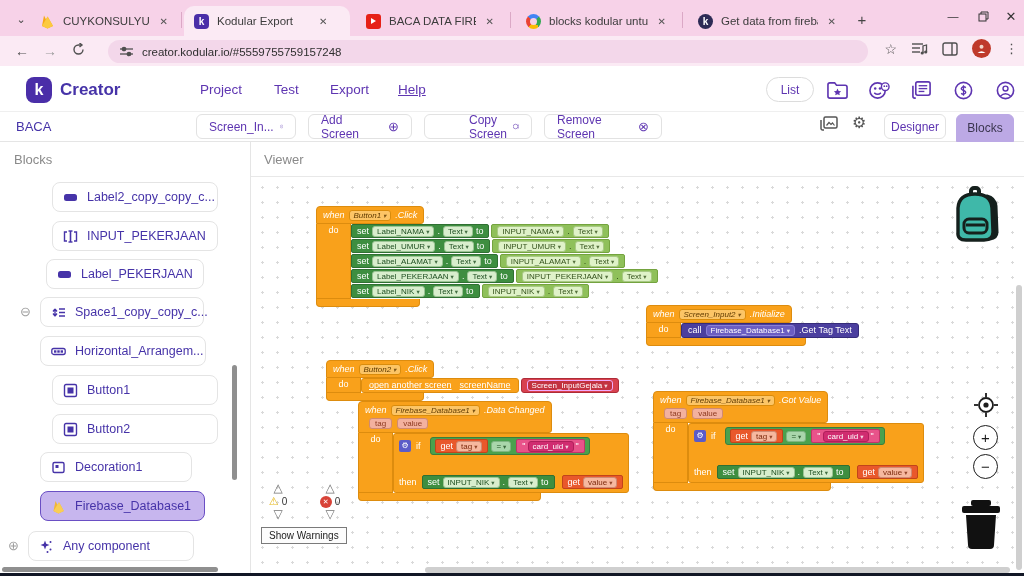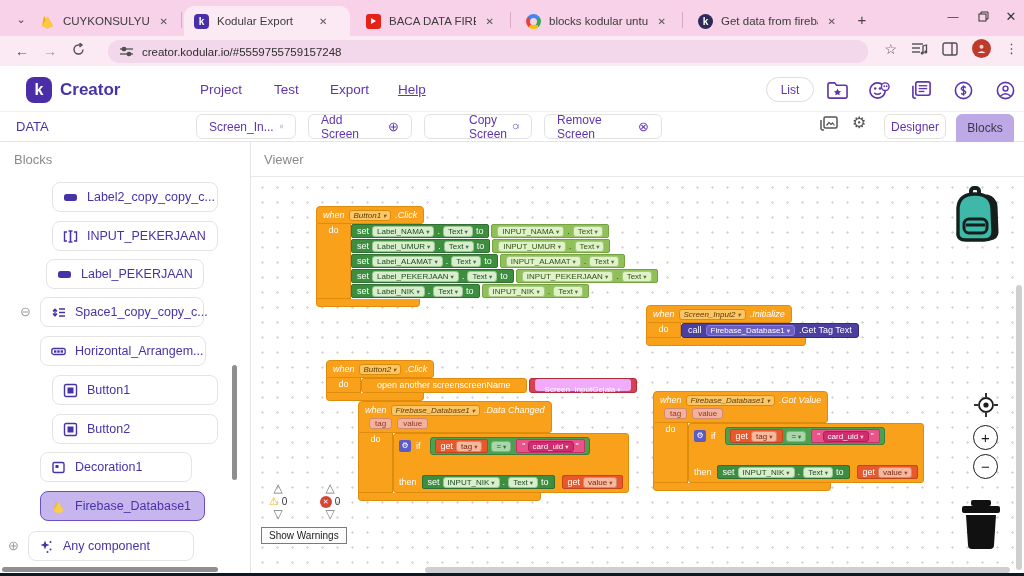--- a/index.html
+++ b/index.html
@@ -79,27 +79,27 @@
   .srow { display:flex; align-items:center; margin-bottom:1px; height:14px; }
   .sblock { display:flex; align-items:center; gap:3px; height:14px; background:#3E8E40; border:1px solid #2F7032; color:#fff; padding:0 5px; border-radius:2px; white-space:nowrap; }
   .getter { display:flex; align-items:center; gap:3px; height:14px; background:#8FC05A; border:1px solid #74A33F; color:#2F4A16; padding:0 5px; border-radius:2px; margin-left:2px; white-space:nowrap; }
   .getter .kw { color:#2F4A16; }
   .chip { border-radius:3px; padding:0 4px; font-size:8px; line-height:10.5px; height:11px; white-space:nowrap; }
   .chip::after { content:"▾"; font-size:6.5px; margin-left:2px; opacity:.8; }
   .ch-or { background:#FCC566; border:1px solid #D98C0C; color:#5F3A00; }
   .ch-gr { background:#D8EECD; border:1px solid #9CC495; color:#1D4D20; }
   .ch-lg { background:#DFF2C8; border:1px solid #A8C984; color:#33511B; }
   .ch-pu { background:#6B5EC2; border:1px solid #8A7FD6; color:#fff; }
-  .ch-rd { background:#C33240; border:6px solid #f0abfc; color:#fff; }
+  .ch-rd { background:#C33240; border:1px solid #f0abfc; color:#fff; }
   .ch-sal { background:#F6B89F; border:1px solid #D08A72; color:#7C2A0D; }
   .ch-pk { background:#D02C70; border:1px solid #B01F5B; color:#fff; }
   .ch-eq { background:#A9D6AB; border:1px solid #7FB582; color:#1D4D20; }
   .ch-par { background:#F3B19E; border:1px solid #D08A72; color:#8D3A20; border-radius:3px; padding:0 5px; font-size:8px; line-height:10.5px; height:11px; }
   .callblk { display:flex; align-items:center; gap:4px; height:15px; background:#4B3F9F; border:1px solid #362C7A; color:#fff; padding:0 6px; border-radius:3px; white-space:nowrap; }
-  .goldblk { display:flex; align-items:center; height:15px; background:#F9A11B; border:1px solid #DD8C0E; color:#fff; padding:0 15px; border-radius:3px; white-space:nowrap; }
+  .goldblk { display:flex; align-items:center; gap:8px; height:15px; background:#F9A11B; border:1px solid #DD8C0E; color:#fff; padding:0 7px; border-radius:3px; white-space:nowrap;text-decoration:underline; }
   .redblk { display:flex; align-items:center; height:15px; background:#D8414F; border:1px solid #AE2B38; padding:0 5px; border-radius:3px; margin-left:2px; }
   .getblk { display:flex; align-items:center; gap:3px; height:14px; background:#E9582B; border:1px solid #C2441A; color:#fff; padding:0 5px; border-radius:2px; white-space:nowrap; }
   .txtblk { display:flex; align-items:center; gap:2px; height:14px; background:#E8538A; border:1px solid #C23368; color:#fff; padding:0 5px; border-radius:2px; margin-left:2px; white-space:nowrap; }
   .eqblk { display:flex; align-items:center; gap:3px; height:18px; background:#4BA14E; border:1px solid #3A7F3D; padding:0 4px; border-radius:3px; margin-left:4px; }
   .ifblock { background:#F9A11B; border:1px solid #DD8C0E; border-radius:3px; padding:3px 5px; width:max-content; }
   .ifrow, .thenrow { display:flex; align-items:center; gap:5px; }
   .thenrow { margin-top:20px; }
   .gearchip { width:12px; height:12px; background:#5B5BC8; border-radius:2px; color:#fff; font-size:8px; line-height:12px; text-align:center; }
 
   
@@ -248,21 +248,21 @@
       <path d="M13.5 7 q-2.5 -1.8 -4.3 0 q-1.6 1.7 1.8 3 q3.4 1.3 1.8 3 q-1.8 1.8 -4.3 0" fill="none" stroke="currentColor" stroke-width="1.5"></path>
       <line x1="11" y1="4.5" x2="11" y2="15.5" stroke="currentColor" stroke-width="1.3"></line>
     </svg>
   <svg class="hicon" style="left:995px;" viewBox="0 0 22 20">
       <circle cx="11" cy="10" r="8.5" fill="none" stroke="currentColor" stroke-width="1.7"></circle>
       <circle cx="11" cy="8" r="2.6" fill="none" stroke="currentColor" stroke-width="1.5"></circle>
       <path d="M5.5 16 q5.5 -5 11 0" fill="none" stroke="currentColor" stroke-width="1.5"></path>
     </svg>
 
   <div class="apptoolbar"></div>
-  <div class="projname">DATA</div>
+  <div class="projname">BACA</div>
   <div class="tbtn" style="left:196px;width:100px;">
     <span>Screen_In...</span>
     <svg width="13" height="13" viewBox="0 0 13 13">
         <circle cx="6.5" cy="6.5" r="5.7" fill="none" stroke="#5E35B1" stroke-width="1.2"></circle>
         <path d="M4 5.5 l2.5 2.5 2.5-2.5" fill="none" stroke="#5E35B1" stroke-width="1.2"></path>
       </svg>
   </div>
   <div class="tbtn" style="left:308px;width:104px;">
     <span>Add Screen</span>
       <span class="ic">⊕</span>

